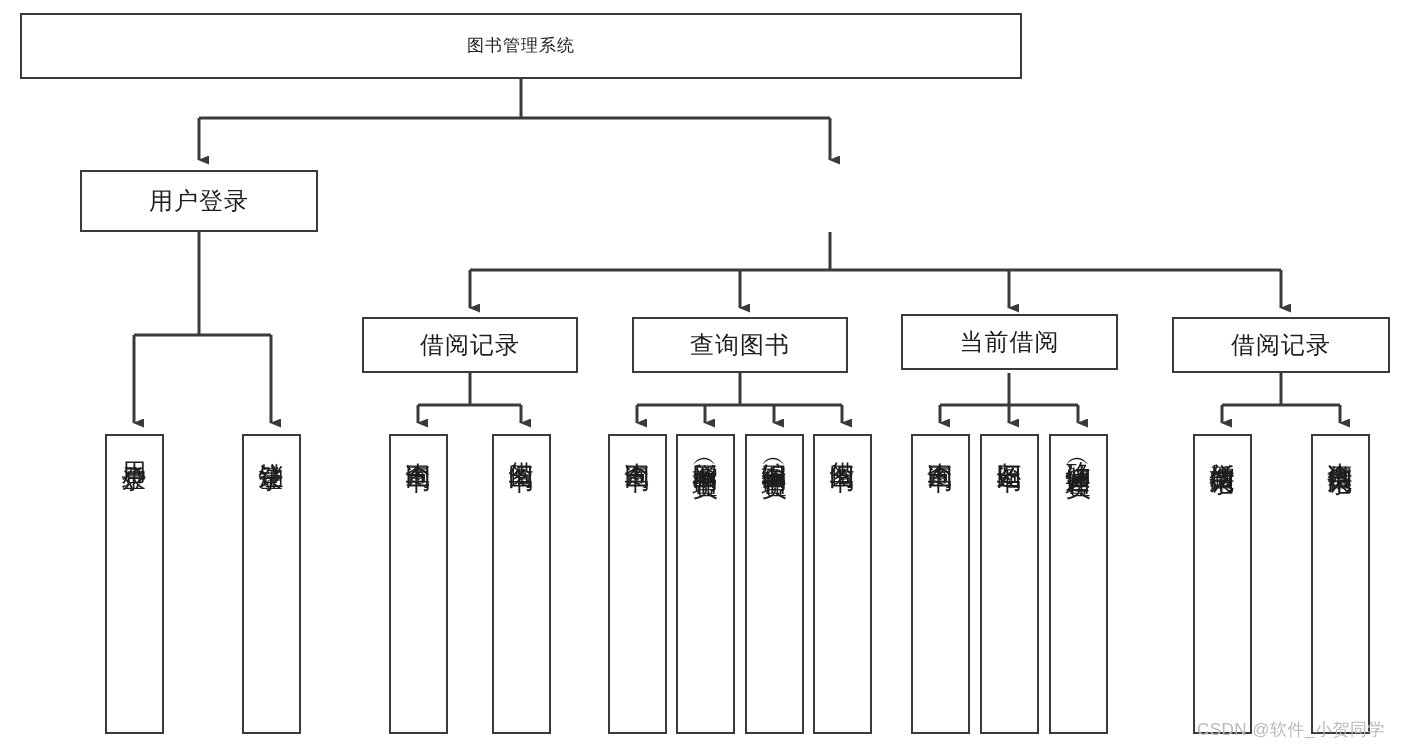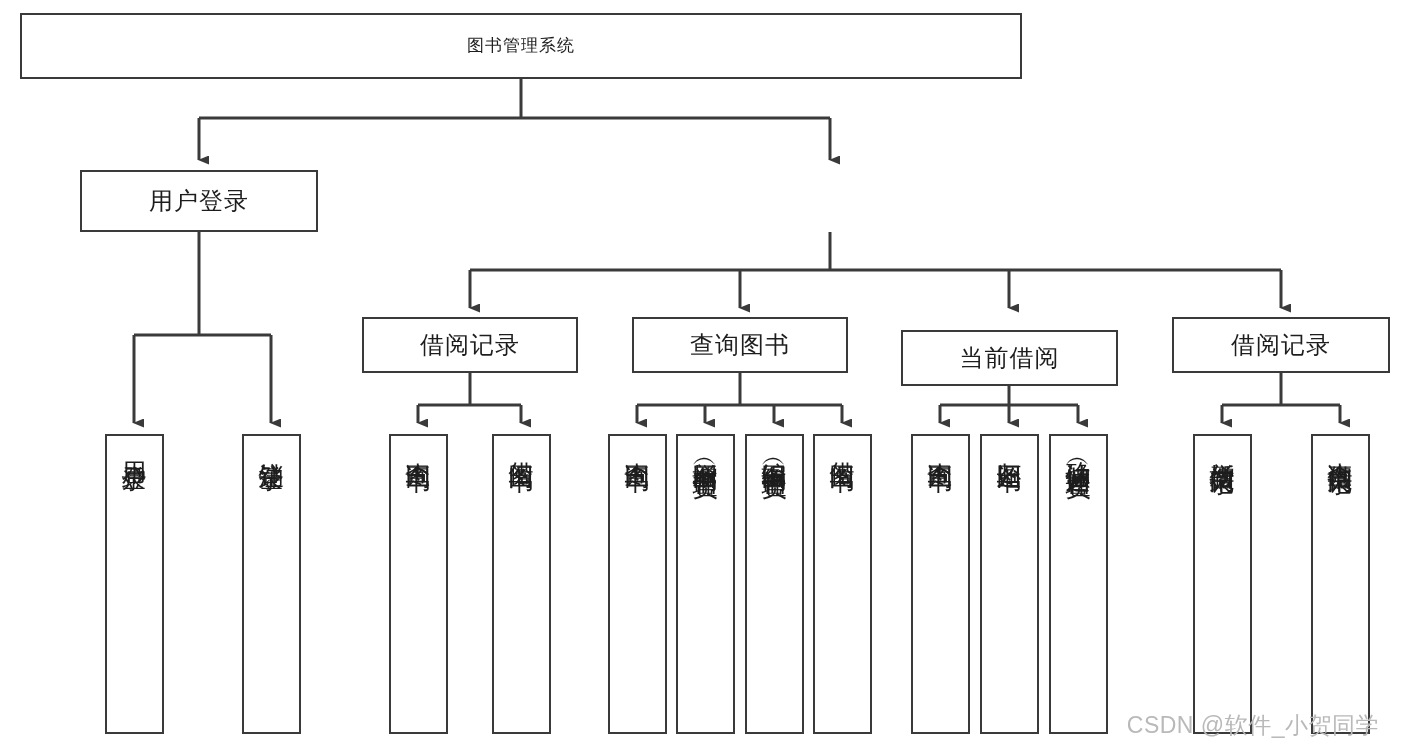--- a/index.html
+++ b/index.html
@@ -57,23 +57,23 @@
   .node.vertical .node-label {
     writing-mode: vertical-rl;
     text-orientation: upright;
     font-size: 25px;
     line-height: 1.12;
     letter-spacing: 2px;
     white-space: nowrap;
   }
   .watermark {
     position: absolute;
-    right: 26px;
+    right: 20px;
     bottom: 6px;
-    font-size: 23px;
+    font-size: 17px;
     color: #b9b9b9;
     white-space: nowrap;
     letter-spacing: 0.5px;
     user-select: none;
     margin-top: 45px;
   }
 </style>
 </head>
 <body>
 
@@ -136,21 +136,21 @@
   <div class="node horizontal" style="left:80px; top:170px; width:238px; height:62px;">
     <span class="node-label">用户登录</span>
   </div>
 
   <div class="node horizontal" style="left:362px; top:317px; width:216px; height:56px;">
     <span class="node-label">借阅记录</span>
   </div>
   <div class="node horizontal" style="left:632px; top:317px; width:216px; height:56px;">
     <span class="node-label">查询图书</span>
   </div>
-  <div class="node horizontal" style="left:901px; top:330px; width:217px; height:56px;">
+  <div class="node horizontal" style="left:901px; top:314px; width:217px; height:56px;">
     <span class="node-label">当前借阅</span>
   </div>
   <div class="node horizontal" style="left:1172px; top:317px; width:218px; height:56px;">
     <span class="node-label">借阅记录</span>
   </div>
 
   <div class="node vertical" style="left:105px; top:434px; width:59px; height:300px;">
     <span class="node-label">用户登录</span>
   </div>
   <div class="node vertical" style="left:242px; top:434px; width:59px; height:300px;">

